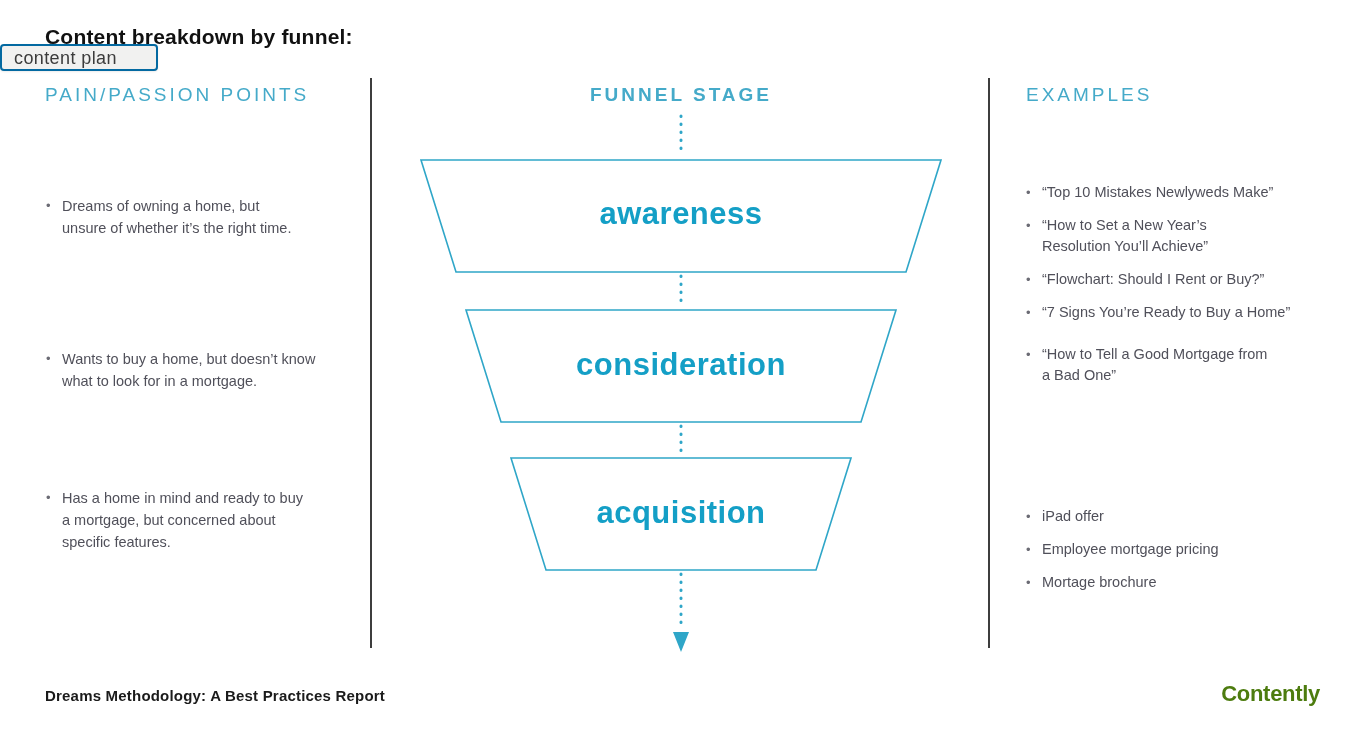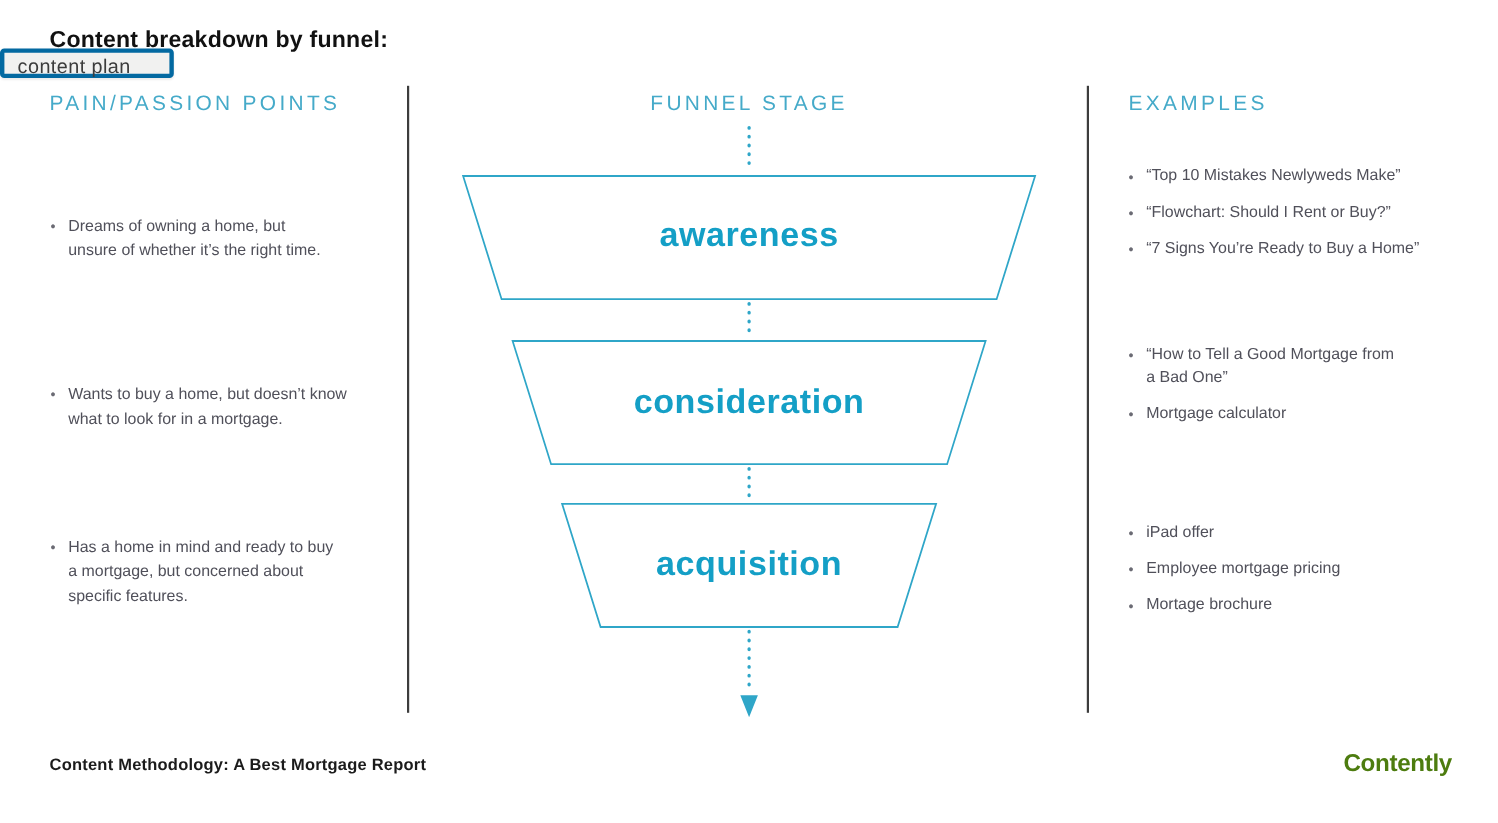--- a/index.html
+++ b/index.html
@@ -13,21 +13,21 @@
   
   .page-title{
     position:absolute;left:45px;top:25px;
     font-size:21px;font-weight:bold;color:#111111;
     letter-spacing:0.2px;z-index:1;
   }
   .tooltip{
     position:absolute;left:0px;top:44px;z-index:2;
     height:27px;box-sizing:border-box;
     min-width:158px;
-    background:#f1f1f0;border:4px solid #0369a1;border-radius:4px;
+    background:#f1f1f0;border:2px solid #0369a1;border-radius:4px;
     box-shadow:0 1px 2px rgba(0,0,0,0.08);
     font-size:18px;color:#3c3c3c;letter-spacing:0.4px;
     line-height:25px;padding:0 14px 0 12px;
   }
   .col-header{
     position:absolute;top:84px;
     font-size:19px;font-weight:500;color:#45aac9;
     letter-spacing:3px;white-space:nowrap;
   }
   .divider{
@@ -43,21 +43,21 @@
     color:#6b6b74;font-size:13px;
   }
   .funnel-wrap{position:absolute;left:372px;top:108px;width:618px;height:550px;}
   .stage-label{
     position:absolute;left:372px;width:618px;text-align:center;
     font-size:31px;font-weight:bold;color:#149fc6;letter-spacing:0.5px;
   }
   .stage-awareness{top:196px;}
   .stage-consideration{top:347px;}
   .stage-acquisition{top:495px;}
-  .example-group{position:absolute;left:1042px;width:312px;}
+  .example-group{position:absolute;left:1042px;width:312px;margin-top:32px;}
   .example-group.g0{top:150px;}
   .example-group.g1{top:312px;}
   .example-group.g2{top:474px;}
   .example-item{
     position:relative;
     font-size:14.5px;line-height:21px;color:#50505a;
     margin-bottom:12px;white-space:pre-line;
   }
   .example-item::before{
     content:"•";position:absolute;left:-16px;top:0;
@@ -75,21 +75,21 @@
 </style>
 </head>
 <body>
 
 <div class="slide">
 
   <div class="page-title">Content breakdown by funnel:</div>
   <div class="tooltip">content plan</div>
 
   <div class="col-header" style="left:45px;">PAIN/PASSION POINTS</div>
-  <div class="col-header" style="left:372px;width:618px;text-align:center;">FUNNEL STAGE</div>
+  <div class="col-header" style="left:372px;width:618px;text-align:center;font-weight:bold;">FUNNEL STAGE</div>
   <div class="col-header" style="left:1026px;">EXAMPLES</div>
 
   <div class="divider" style="left:370px;"></div>
   <div class="divider" style="left:988px;"></div>
 
   <div class="pain-item" style="top:195px;">Dreams of owning a home, but
 unsure of whether it’s the right time.</div>
   <div class="pain-item" style="top:348px;">Wants to buy a home, but doesn’t know
 what to look for in a mortgage.</div>
   <div class="pain-item" style="top:487px;">Has a home in mind and ready to buy
@@ -111,30 +111,31 @@
       </g>
       <polygon points="301,524 317,524 309,544" fill="#2fa6c8" stroke="none"></polygon>
     </svg>
   </div>
   <div class="stage-label stage-consideration">consideration</div>
   <div class="stage-label stage-awareness">awareness</div>
   <div class="stage-label stage-acquisition">acquisition</div>
 
   <div class="example-group g0">
     <div class="example-item">“Top 10 Mistakes Newlyweds Make”</div>
+    <div class="example-item">“How to Set a New Year’s
+Resolution You’ll Achieve”</div>
     <div class="example-item">“Flowchart: Should I Rent or Buy?”</div>
     <div class="example-item">“7 Signs You’re Ready to Buy a Home”</div>
   </div>
   <div class="example-group g1">
     <div class="example-item">“How to Tell a Good Mortgage from
 a Bad One”</div>
-    <div class="example-item">Mortgage calculator</div>
   </div>
   <div class="example-group g2">
     <div class="example-item">iPad offer</div>
     <div class="example-item">Employee mortgage pricing</div>
     <div class="example-item">Mortage brochure</div>
   </div>
 
-  <div class="report-title">Content Methodology: A Best Mortgage Report</div>
+  <div class="report-title">Dreams Methodology: A Best Practices Report</div>
   <div class="brand-logo">Contently</div>
 
 </div>
 
 </body></html>

